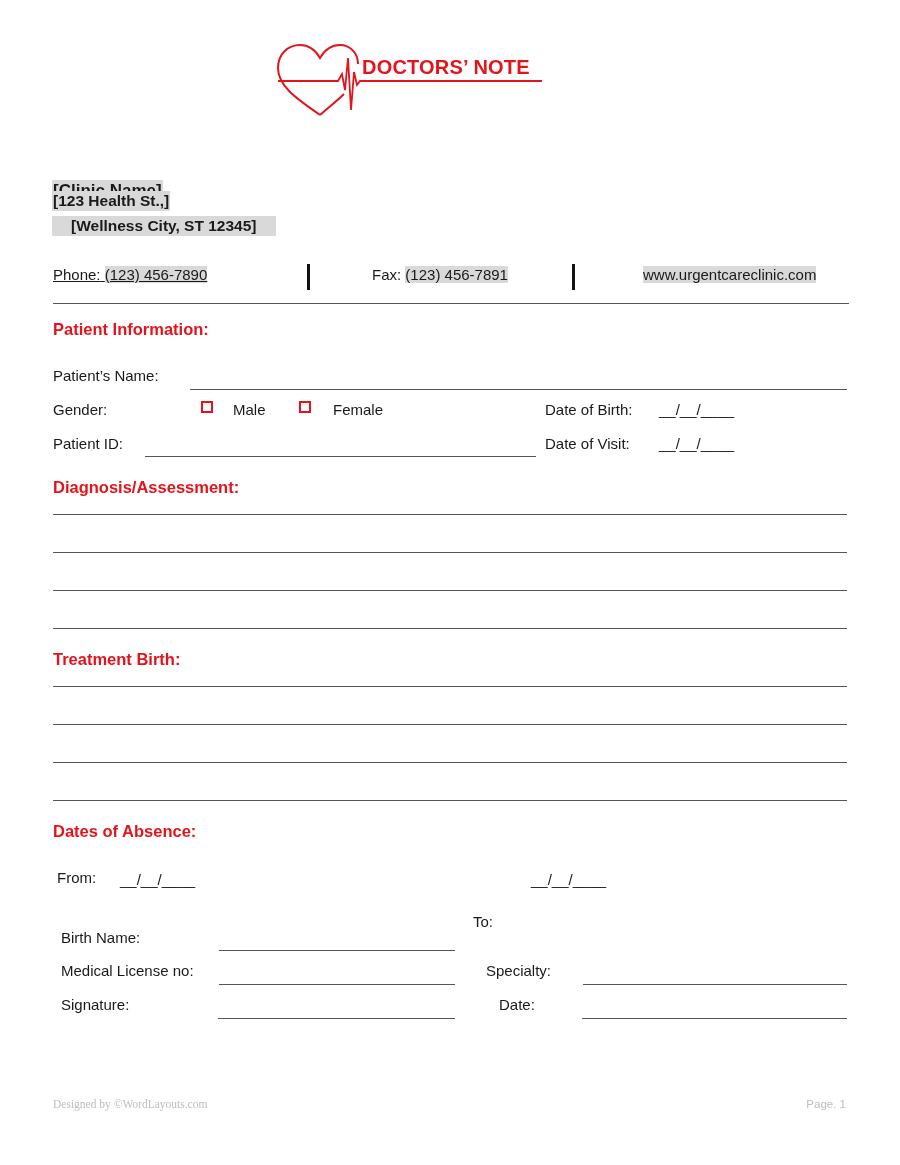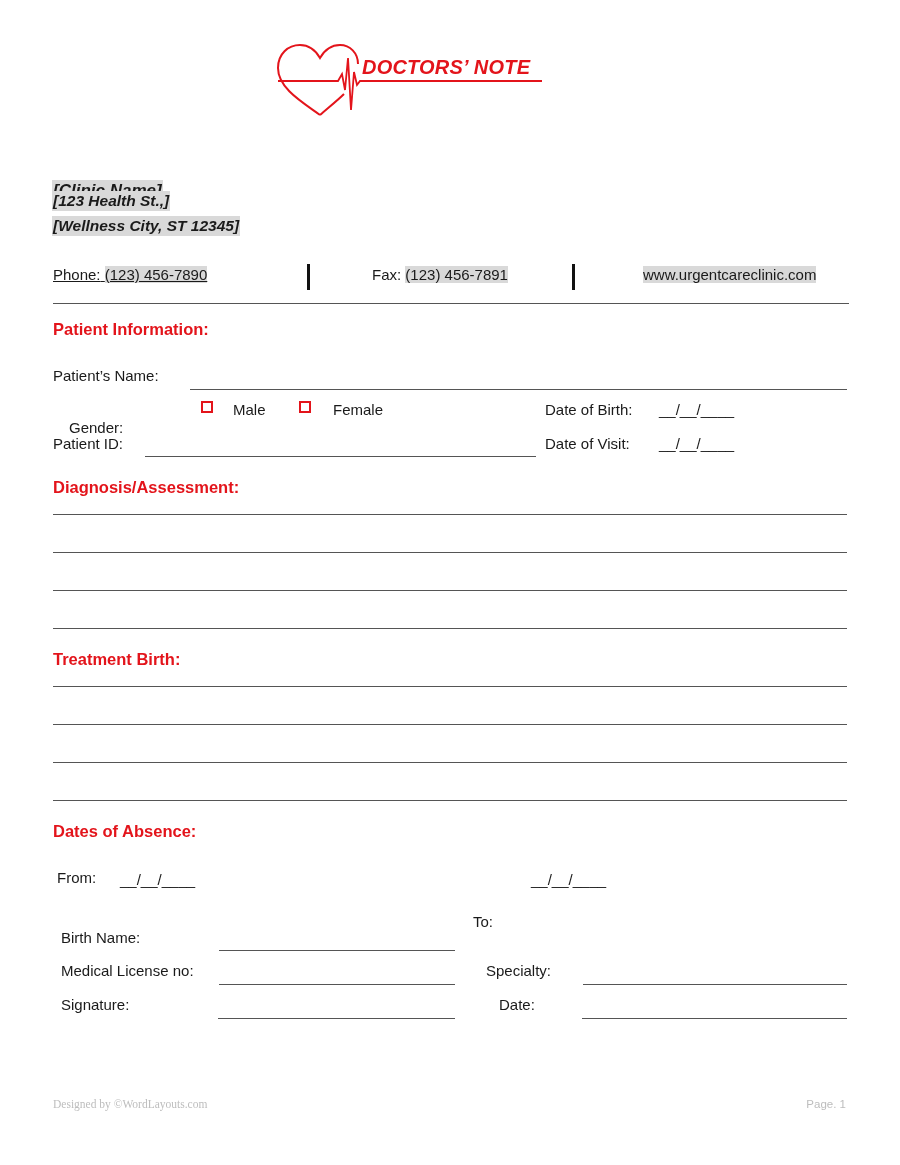--- a/index.html
+++ b/index.html
@@ -1,21 +1,21 @@
 <!DOCTYPE html>
 <html><head>
 <meta charset="utf-8">
 <style>
   html, body { margin:0; padding:0; background:#ffffff; }
   body { width:900px; height:1165px; position:relative; overflow:hidden;
          font-family:"Liberation Sans", sans-serif; color:#1a1a1a; font-size:15px; }
   .abs { position:absolute; }
   .red { color:#e3141b; }
   .hl { background:#d9d9d9; }
-  .bold { font-weight:bold;font-style:italic; }
+  .bold { font-weight:bold; }
   .line { position:absolute; height:0; border-top:1.5px solid #555; }
   .section-title { position:absolute; left:53px; font-weight:bold; font-size:16.5px; color:#e3141b; }
   .lbl { position:absolute; font-size:15px; white-space:nowrap; }
   .cb { position:absolute; width:12px; height:12px; border:2px solid #e3141b; box-sizing:border-box; }
   .footer { position:absolute; font-size:11.5px; color:#bdbdbd; }
   .sep { position:absolute; width:3px; height:26px; background:#111; }
 </style>
 </head>
 <body>
 
@@ -23,41 +23,41 @@
   <svg width="280" height="80" viewBox="0 0 280 80" style="position:absolute;left:0;top:0;">
     <path d="M48 75 C30 62 6 48 6 28 C6 14 16 5 28 5 C37 5 44 11 48 18 C52 11 59 5 68 5 C78 5 86 13 86 24" fill="none" stroke="#e3141b" stroke-width="2"></path>
     <path d="M48 75 C56 68 66 60 72 54" fill="none" stroke="#e3141b" stroke-width="2"></path>
     <path d="M6 41 L66 41 L70 34 L73 50 L76 18 L79 70 L82 32 L85 45 L88 41 L270 41" fill="none" stroke="#e3141b" stroke-width="1.8"></path>
   </svg>
   <div class="abs bold red" style="left:90px;top:16px;font-size:20px;letter-spacing:0.2px;">DOCTORS’ NOTE</div>
 </div>
 
 <div class="abs bold hl" style="left:52px;top:180px;font-size:17px;padding:1px 1px;">[Clinic Name]</div>
 <div class="abs bold hl" style="left:52px;top:191px;font-size:15.5px;padding:1px 1px;">[123 Health St.,]</div>
-<div class="abs bold hl" style="left:52px;top:216px;font-size:15.5px;padding:1px 1px;">[Wellness City, ST 12345]</div>
+<div class="abs bold hl" style="left:52px;top:216px;font-size:15.5px;padding:1px 19px;">[Wellness City, ST 12345]</div>
 
 <div class="lbl" style="left:53px;top:266px;text-decoration:underline;">
   <span>Phone:</span>
   <span class="hl">(123) 456-7890</span>
 </div>
 <div class="sep" style="left:307px;top:264px;"></div>
 <div class="lbl" style="left:372px;top:266px;">
   <span>Fax:</span>
   <span class="hl">(123) 456-7891</span>
 </div>
 <div class="sep" style="left:572px;top:264px;"></div>
 <div class="lbl hl" style="left:643px;top:266px;">www.urgentcareclinic.com</div>
 <div class="line" style="left:53px;top:303px;width:796px;"></div>
 
 <div class="section-title" style="top:320px;">Patient Information:</div>
 
 <div class="lbl" style="left:53px;top:367px;">Patient’s Name:</div>
 <div class="line" style="left:190px;top:389px;width:657px;"></div>
 
-<div class="lbl" style="left:53px;top:419px;margin-left:16px;">Gender:</div>
+<div class="lbl" style="left:53px;top:401px;">Gender:</div>
 <div class="cb" style="left:201px;top:401px;"></div>
 <div class="lbl" style="left:233px;top:401px;">Male</div>
 <div class="cb" style="left:299px;top:401px;"></div>
 <div class="lbl" style="left:333px;top:401px;">Female</div>
 
 <div class="lbl" style="left:545px;top:401px;">Date of Birth:</div>
 <div class="lbl" style="left:659px;top:401px;">__/__/____</div>
 
 <div class="lbl" style="left:53px;top:435px;">Patient ID:</div>
 <div class="line" style="left:145px;top:456px;width:391px;"></div>

